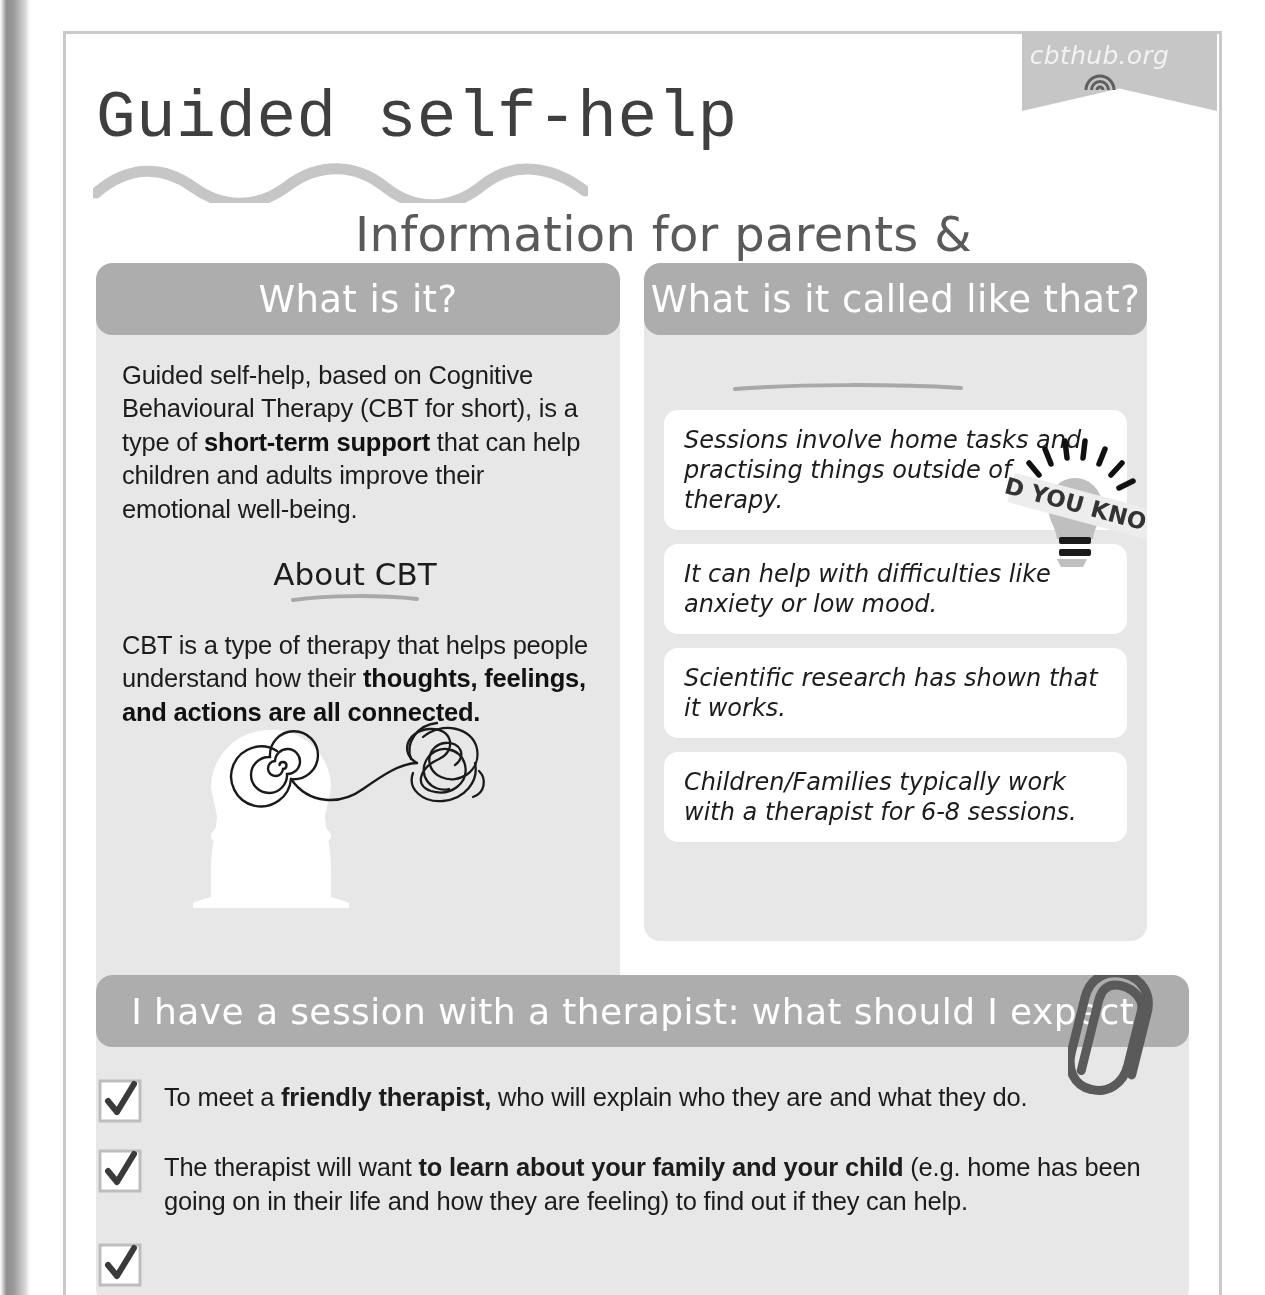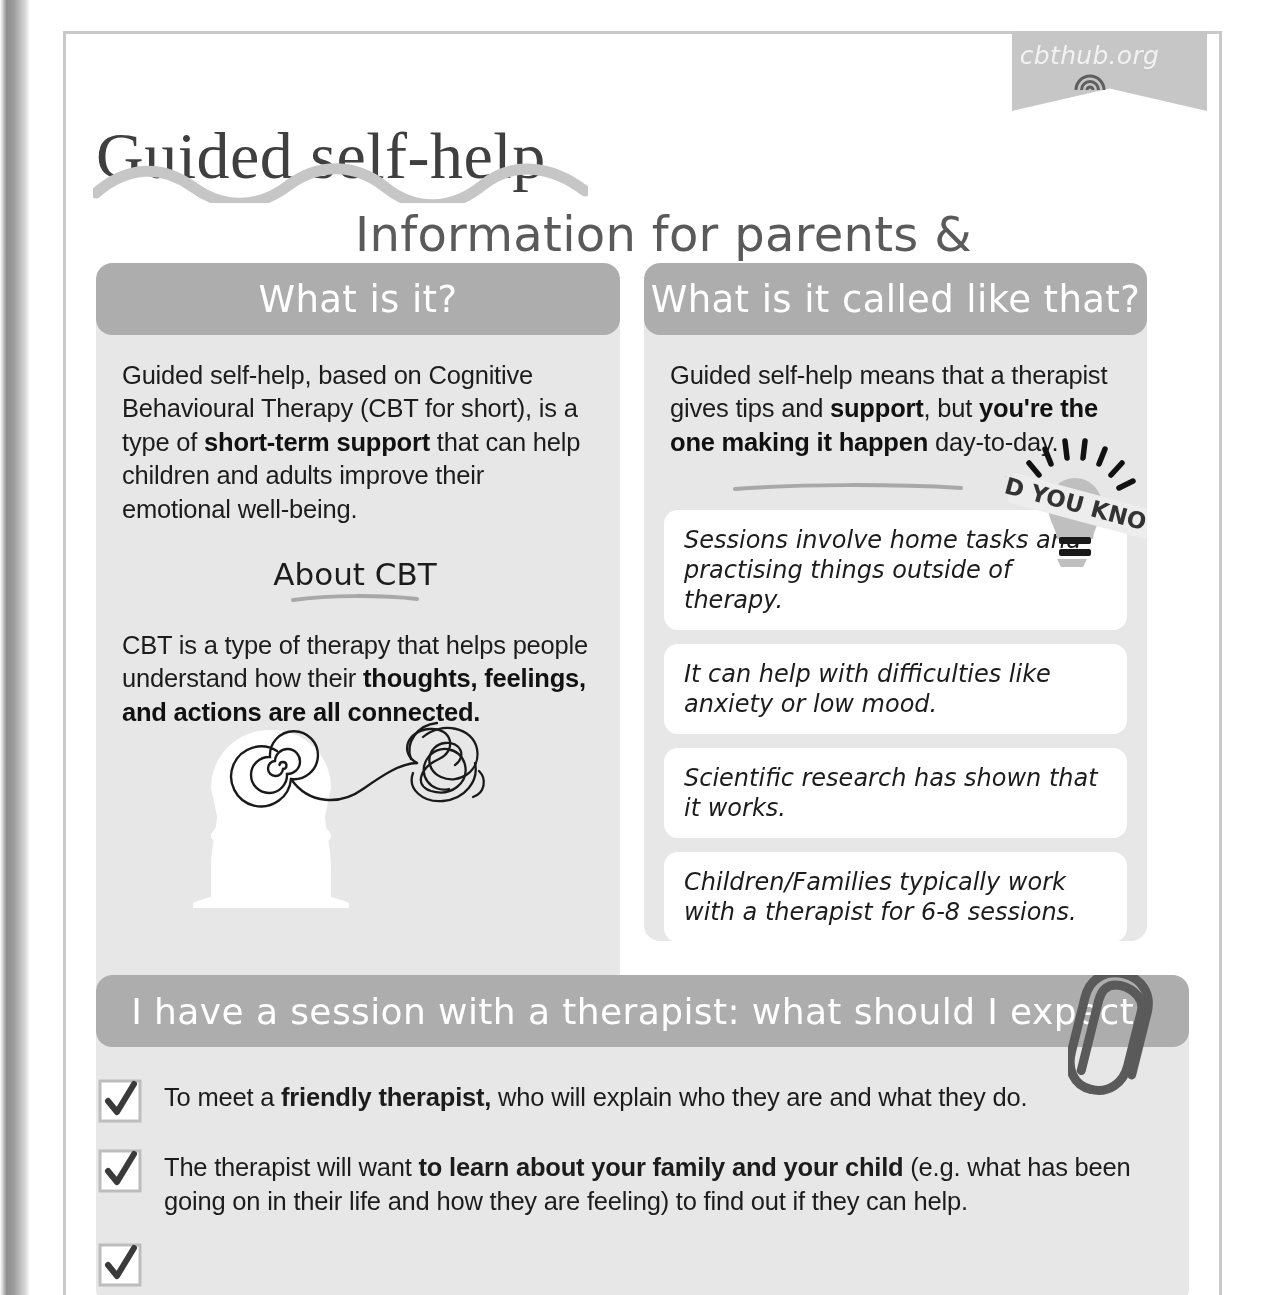--- a/index.html
+++ b/index.html
@@ -25,36 +25,35 @@
     position:absolute;left:63px;top:31px;width:1159px;height:1264px;overflow:hidden;
   }
 
   
   #ribbon{
     position:absolute;right:0px;top:0px;width:195px;height:80px;
     background:#c6c6c6;
     clip-path:polygon(0% 0%,100% 0%,100% 100%,50% 72%,0% 100%);
     -webkit-clip-path:polygon(0% 0%,100% 0%,100% 100%,50% 72%,0% 100%);
   }
-  #ribbon-wrap{position:absolute;right:15px;top:0;width:215px;height:80px;}
+  #ribbon-wrap{position:absolute;right:5px;top:0;width:215px;height:80px;}
   .ribbon-url{
     position:absolute;top:10px;left:0;width:195px;text-align:center;
     color:#f2f2f2;font-size:25px;font-style:italic;
     font-family:"DejaVu Sans", sans-serif;letter-spacing:0.3px;
   }
   .ribbon-logo{position:absolute;top:42px;left:82px;width:32px;height:18px;}
 
   
   .hand{font-family:"DejaVu Sans", sans-serif;}
   #title-block{position:absolute;left:33px;top:55px;width:1080px;}
   #main-title{
     font-size:66px;color:#3f3f3f;font-weight:400;
-    font-family:Liberation Serif, serif;letter-spacing:0.5px;
+    font-family:Liberation Mono, monospace;letter-spacing:0.5px;
     line-height:1.0;
-    margin-top:37px;
   }
   #title-squiggle{position:absolute;left:30px;top:130px;width:495px;height:42px;}
   #subtitle{
     position:absolute;left:292px;top:175px;width:760px;
     font-size:48px;color:#5a5a5a;
     font-family:"DejaVu Sans", sans-serif;letter-spacing:0.3px;
   }
 
   
   .card{position:absolute;border-radius:16px;background:#e7e7e7;overflow:hidden;}
@@ -166,23 +165,20 @@
         <path d="M222 80 C 216 96, 232 110, 252 108 C 274 106, 288 88, 284 70"></path>
         <path d="M288 78 C 296 86, 294 100, 282 104"></path>
         <path d="M246 30 C 226 32, 214 50, 220 66"></path>
       </g>
     </svg>
   </div>
 
   <div class="card" id="card-right">
     <div class="card-head">What is it called like that?</div>
     <div class="card-body">
-      <div class="body-text">
-        <span>Guided self-help means that a therapist gives tips and </span><b>support</b><span>, but </span><b>you're the one making it happen</b><span> day-to-day.</span>
-      </div>
       <div class="sub-head" style="margin-top:24px;padding-right:90px;">
         <svg class="sub-underline" width="232" height="9" viewBox="0 0 232 9">
           <path d="M3 6 C 70 1, 160 1, 229 5" fill="none" stroke="#a8a8a8" stroke-width="4" stroke-linecap="round"></path>
         </svg>
       </div>
     </div>
 
     <svg id="bulb" viewBox="0 0 150 135">
       <g stroke="#111111" stroke-width="5.5" stroke-linecap="round">
         <line x1="24" y1="30" x2="34" y2="42"></line>
@@ -224,21 +220,21 @@
         <span>To meet a </span><b>friendly therapist,</b><span> who will explain who they are and what they do.</span>
       </div>
     </div>
 
     <div class="check-row">
       <svg class="checkbox" viewBox="0 0 44 44">
         <rect x="2" y="2" width="40" height="40" fill="#ffffff" stroke="#bdbdbd" stroke-width="3"></rect>
         <path d="M10 22 L19 33 L36 5" fill="none" stroke="#3a3a3a" stroke-width="6" stroke-linecap="round" stroke-linejoin="round"></path>
       </svg>
       <div class="check-text">
-        <span>The therapist will want </span><b>to learn about your family and your child</b><span> (e.g. what has been going on in their life and how they are feeling) to find out if they can help.</span>
+        <span>The therapist will want </span><b>to learn about your family and your child</b><span> (e.g. home has been going on in their life and how they are feeling) to find out if they can help.</span>
       </div>
     </div>
 
     <div class="check-row" style="margin-top:22px;">
       <svg class="checkbox" viewBox="0 0 44 44">
         <rect x="2" y="2" width="40" height="40" fill="#ffffff" stroke="#bdbdbd" stroke-width="3"></rect>
         <path d="M10 22 L19 33 L36 5" fill="none" stroke="#3a3a3a" stroke-width="6" stroke-linecap="round" stroke-linejoin="round"></path>
       </svg>
     </div>
 

